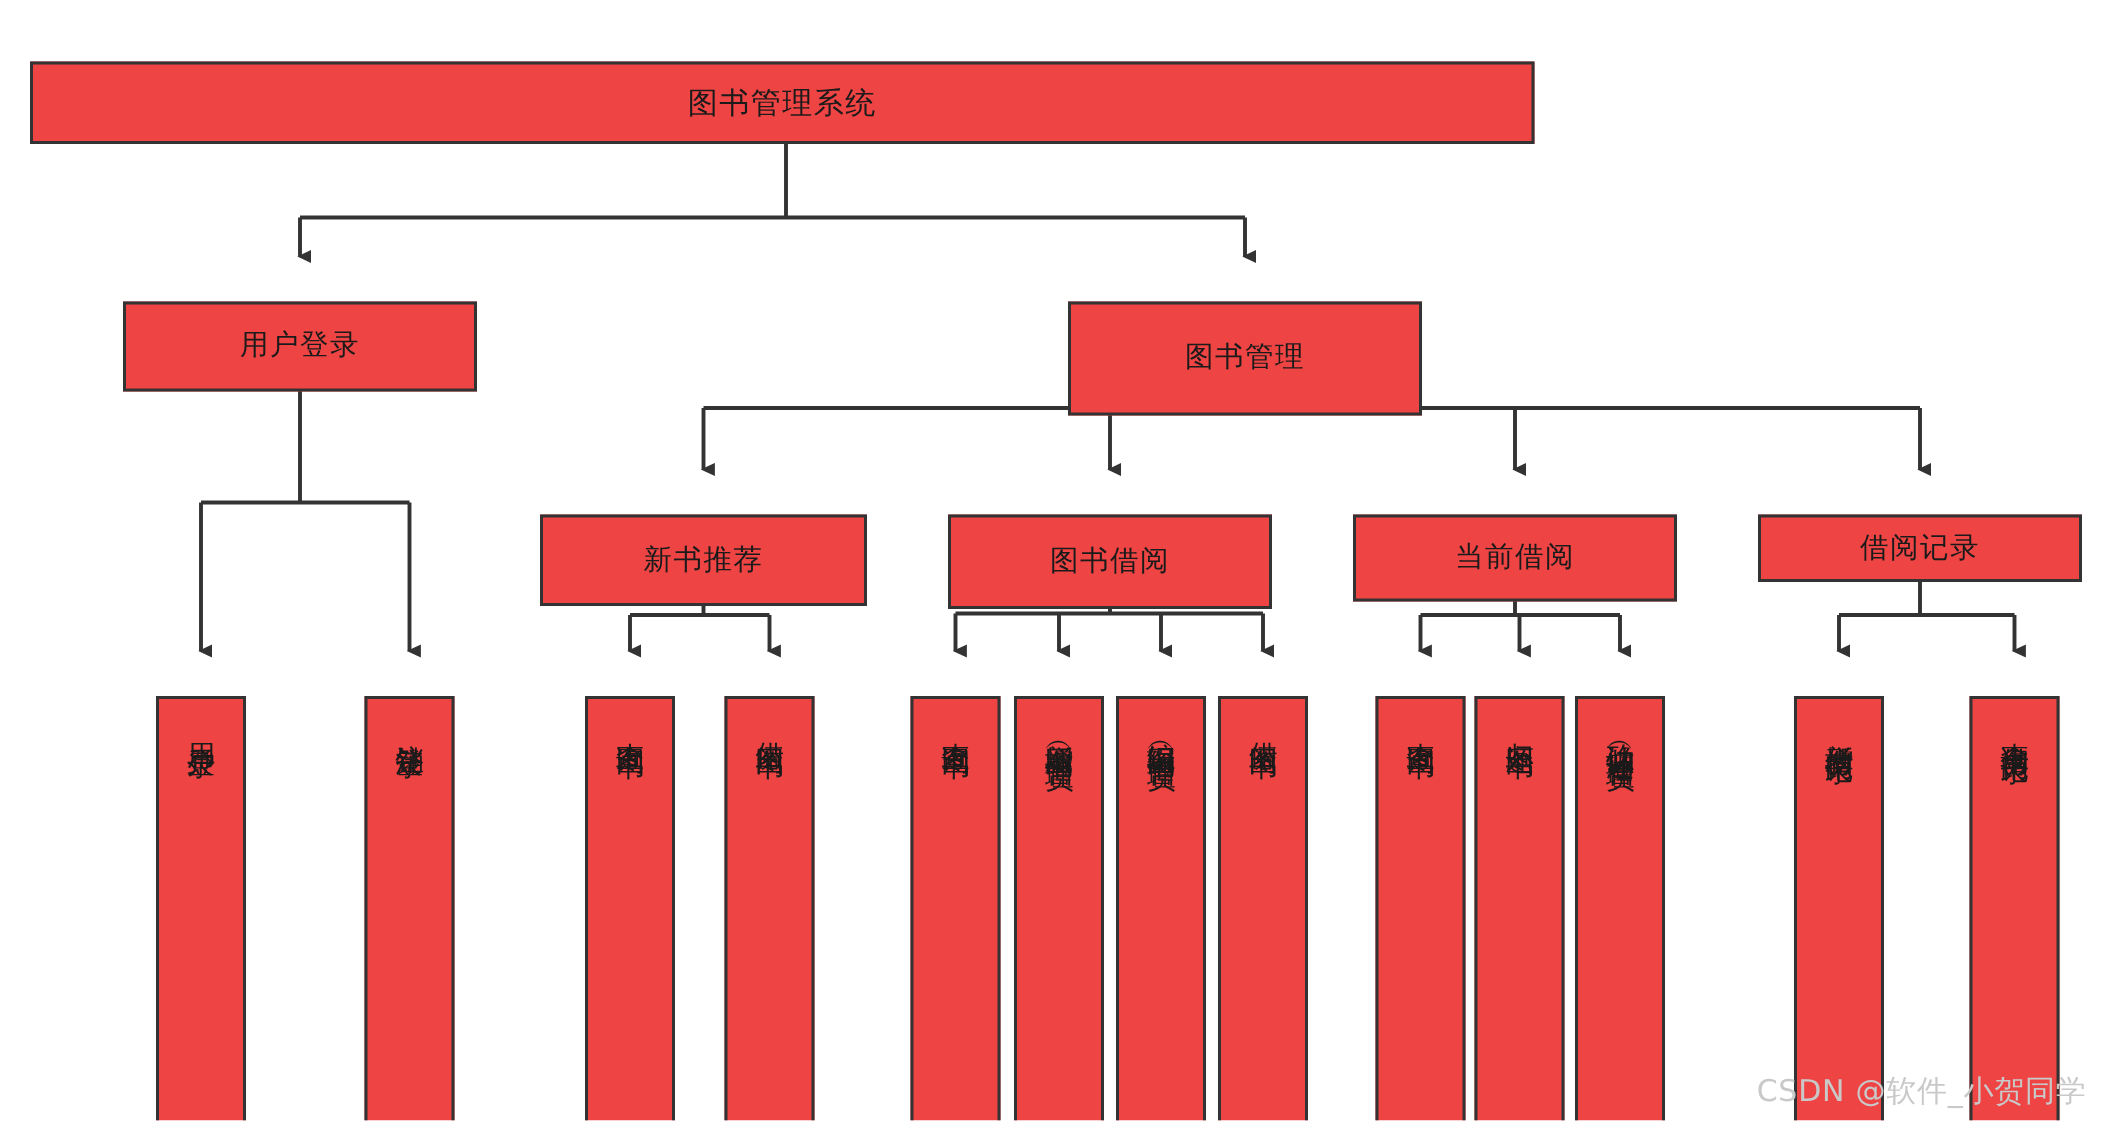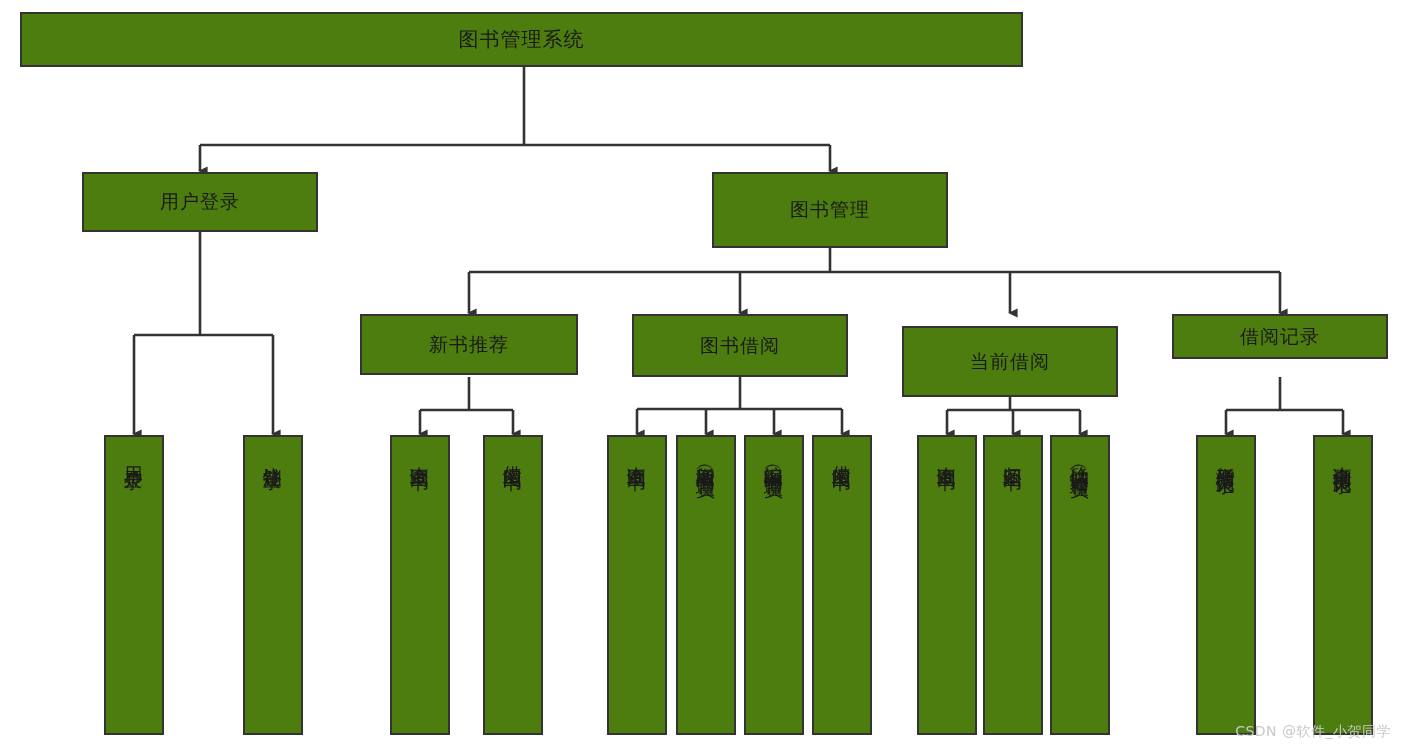--- a/index.html
+++ b/index.html
@@ -18,26 +18,27 @@
   #edges{
     position:absolute;
     left:0; top:0;
     width:1405px;
     height:747px;
     pointer-events:none;
   }
   .node{
     position:absolute;
     box-sizing:border-box;
-    background:#4d7c0f;
+    background:#ef4444;
     border:2px solid #333333;
     display:flex;
     align-items:center;
     justify-content:center;
     z-index:2;
+    margin-top:29px;
   }
   .node .label{
     font-size:19px;
     line-height:1.25;
     letter-spacing:1px;
     color:#1a1a1a;
     white-space:nowrap;
     text-align:center;
   }
   .node.vertical{
@@ -51,21 +52,21 @@
     line-height:1.18;
     letter-spacing:2px;
     white-space:normal;
     max-height:700px;
   }
   .node.root .label{ font-size:20px; }
   #watermark{
     position:absolute;
     right:14px;
     bottom:6px;
-    font-size:14px;
+    font-size:20px;
     color:#c9c9c9;
     letter-spacing:0.5px;
     z-index:3;
     white-space:nowrap;
   }
 </style>
 </head>
 <body>
 
 <div id="canvas">
@@ -123,21 +124,21 @@
   <div class="node" style="left:712px;top:172px;width:236px;height:76px;">
     <span class="label">图书管理</span>
   </div>
 
   <div class="node" style="left:360px;top:314px;width:218px;height:61px;">
     <span class="label">新书推荐</span>
   </div>
   <div class="node" style="left:632px;top:314px;width:216px;height:63px;">
     <span class="label">图书借阅</span>
   </div>
-  <div class="node" style="left:902px;top:326px;width:216px;height:71px;">
+  <div class="node" style="left:902px;top:314px;width:216px;height:58px;">
     <span class="label">当前借阅</span>
   </div>
   <div class="node" style="left:1172px;top:314px;width:216px;height:45px;">
     <span class="label">借阅记录</span>
   </div>
 
   <div class="node vertical" style="left:104px;top:435px;width:60px;height:300px;">
     <span class="label">用户登录</span>
   </div>
   <div class="node vertical" style="left:243px;top:435px;width:60px;height:300px;">

